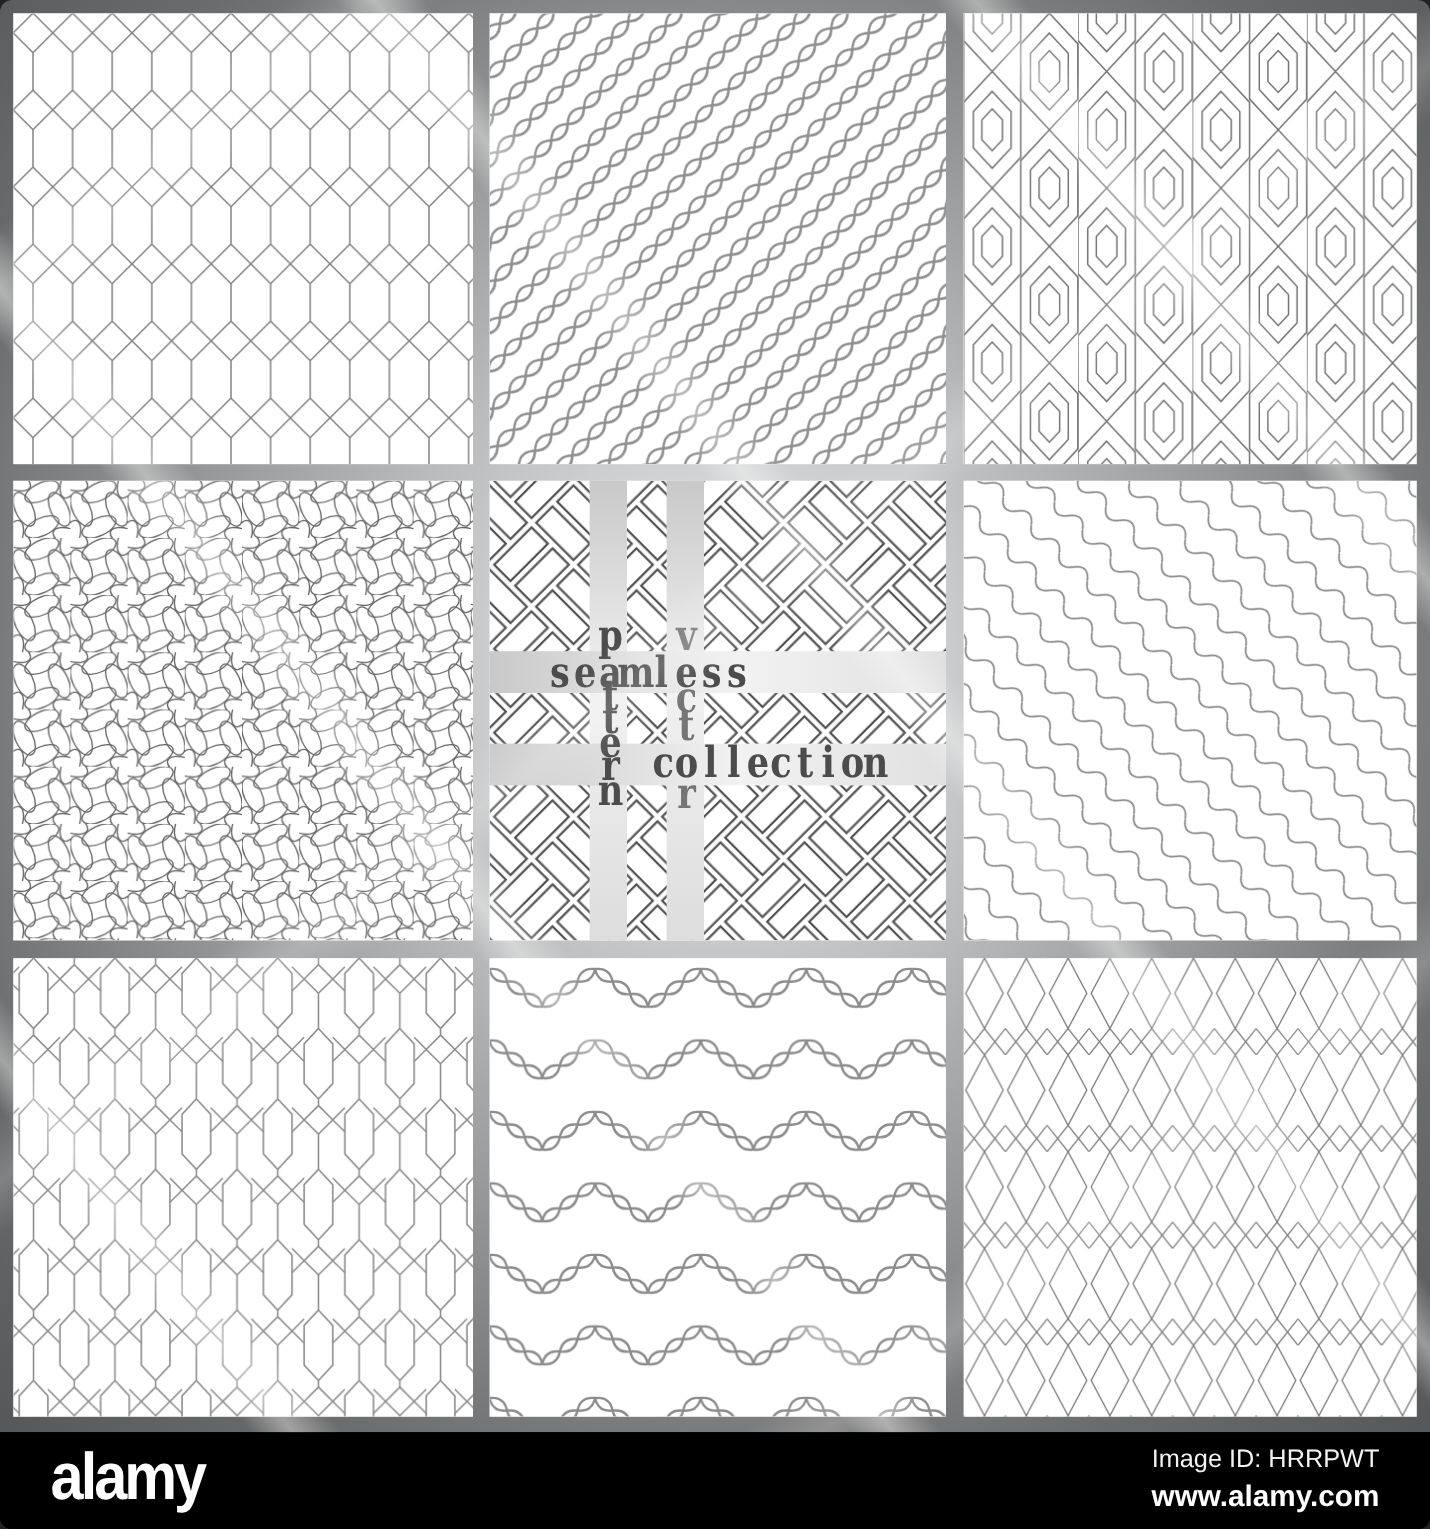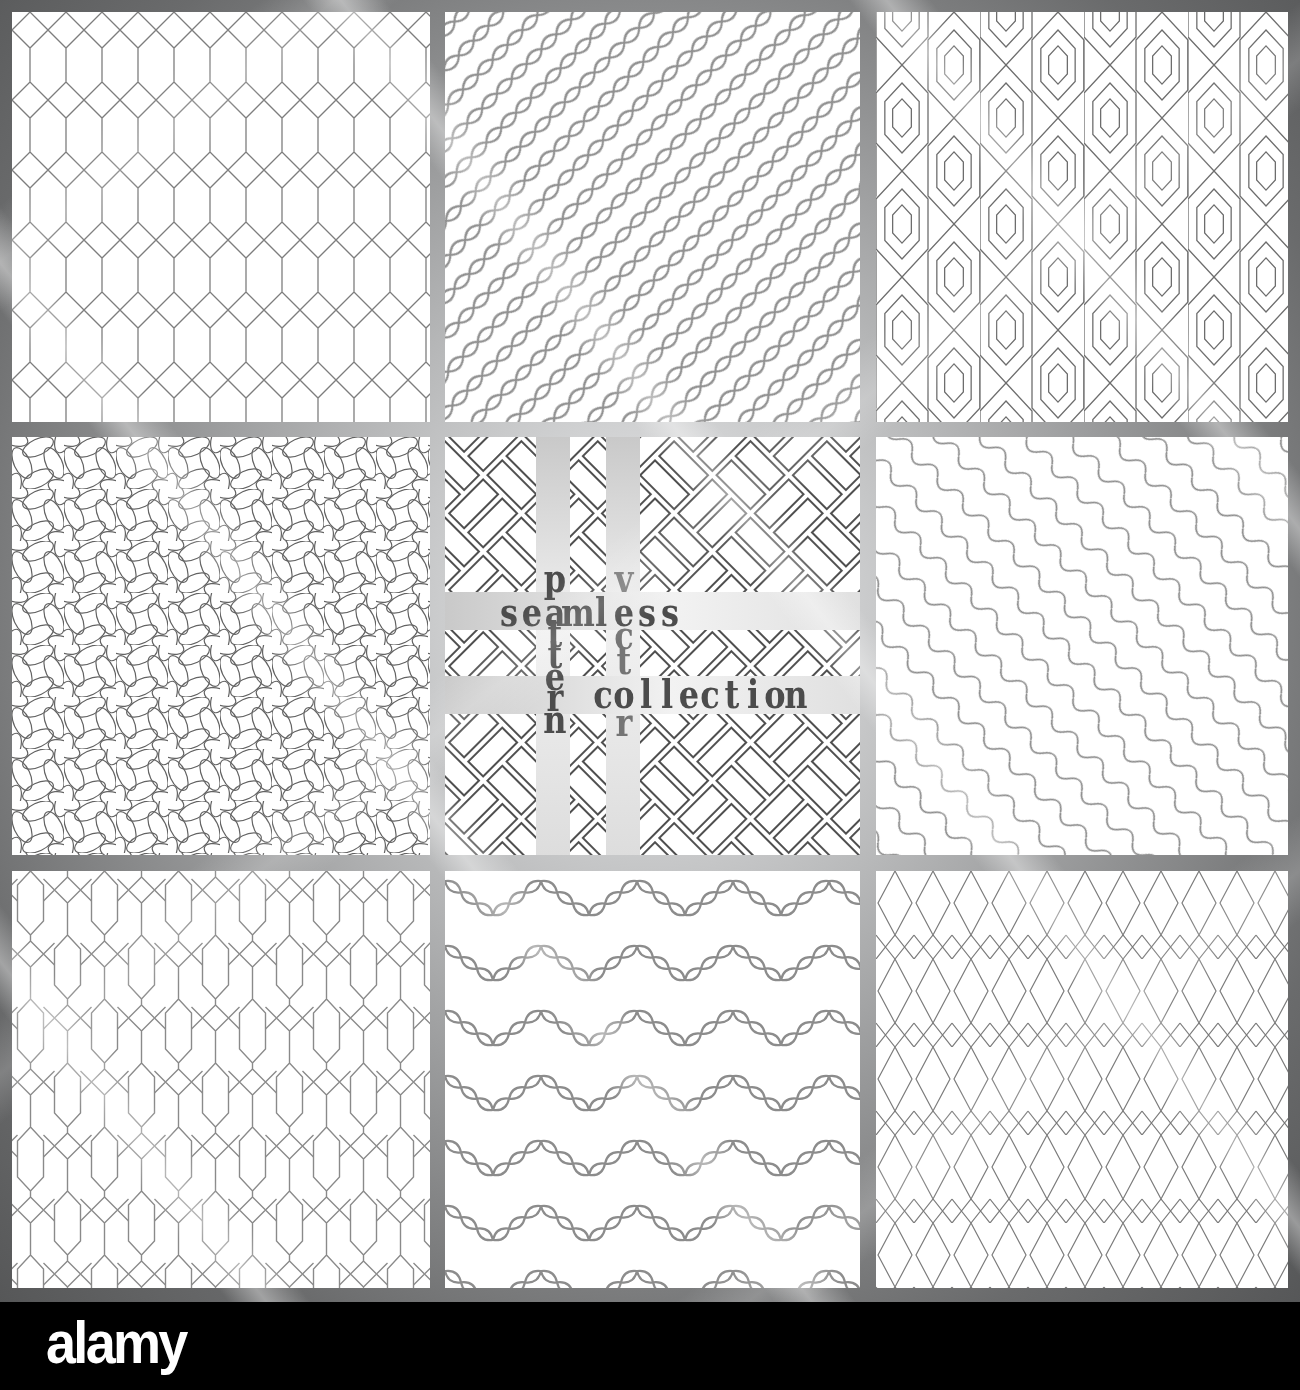--- a/index.html
+++ b/index.html
@@ -1,17 +1,17 @@
 <!DOCTYPE html>
 <html><head>
 <meta charset="utf-8">
 <style>
   html,body{margin:0;padding:0;background:#222;}
   .stage{position:relative;width:1300px;height:1390px;overflow:hidden;background:#000;
-         font-family:"Liberation Sans",sans-serif;}
+         font-family:"Liberation Sans",sans-serif;border-radius:11px;}
   
   .board{position:absolute;left:0;top:0;width:1300px;height:1302px;
          background:radial-gradient(ellipse at 50% 47%,
             #eceff1 0%, #d6d7d8 16%, #b9babb 34%, #8f9091 58%, #6a6b6c 80%, #565758 100%);}
   .tile{position:absolute;background:#fff;overflow:hidden;}
   .tile svg{position:absolute;left:0;top:0;width:100%;height:100%;}
   
   .band{position:absolute;z-index:3;}
   .band.v{background:linear-gradient(180deg,#c9c9c9 0%,#f1f1f1 45%,#dddddd 100%);}
   .band.h{background:linear-gradient(90deg,#c9c9c9 0%,#f2f2f2 55%,#e0e0e0 100%);}
@@ -195,14 +195,18 @@
         <span class="xw-letter" style="left: 753px; top: 694px; color: rgb(76, 76, 76);">i</span>
         <span class="xw-letter" style="left: 774.5px; top: 694px; color: rgb(76, 76, 76);">o</span>
         <span class="xw-letter" style="left: 796px; top: 694px; color: rgb(76, 76, 76);">n</span>
       </div>
   </div>
 
   <div class="sheen"></div>
 
   <div class="footer" title="www.alamy.com">
     <div class="logo">alamy</div>
+    <div class="fright">
+      <div class="fid">Image ID: HRRPWT</div>
+      <div class="furl">www.alamy.com</div>
+    </div>
   </div>
 </div>
 
 </body></html>

